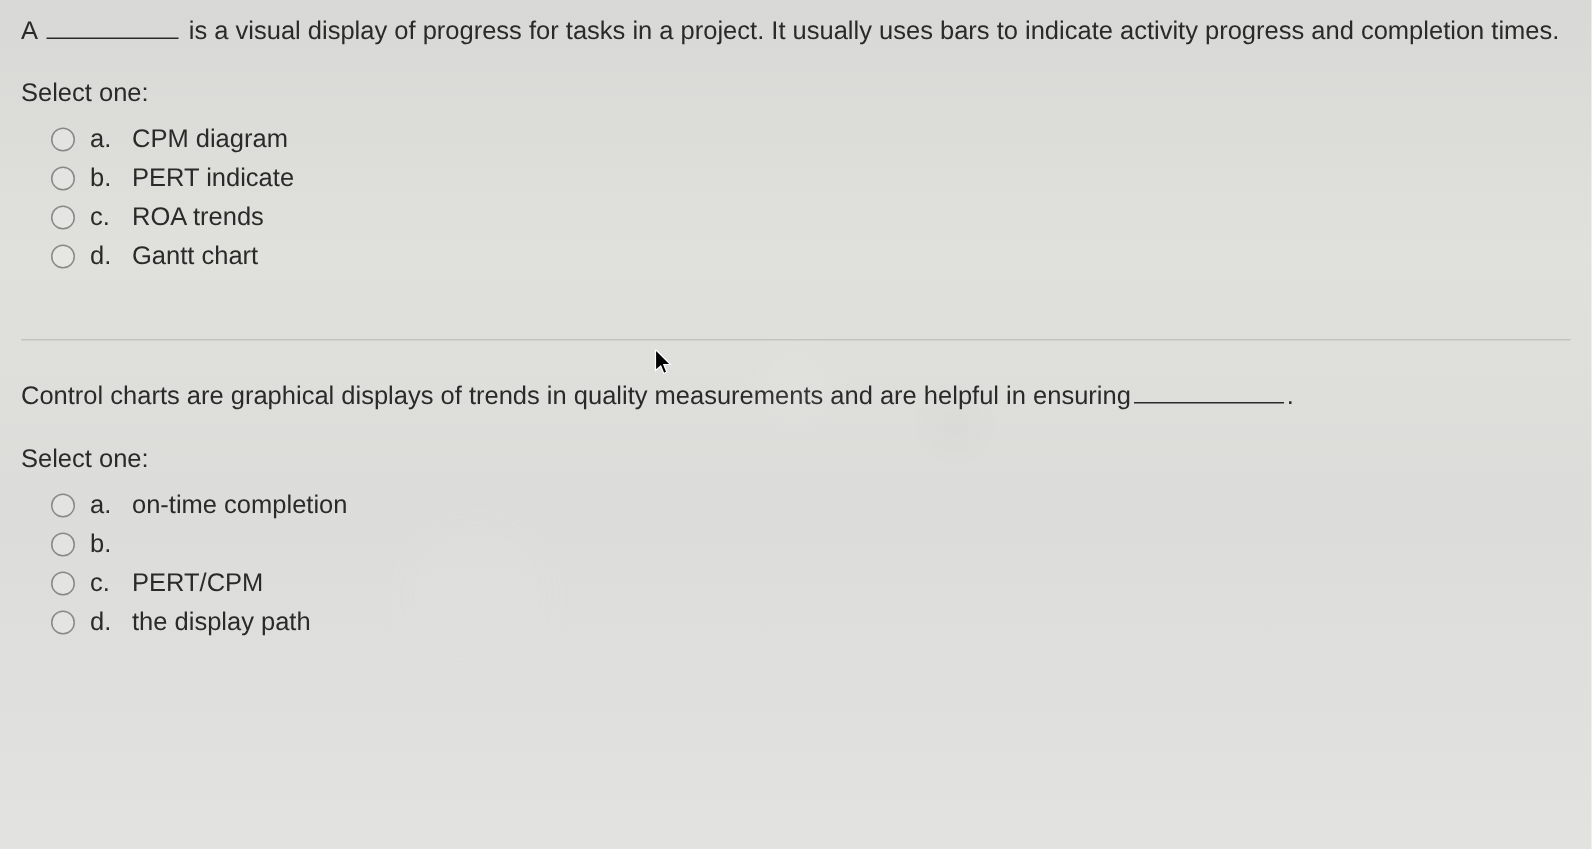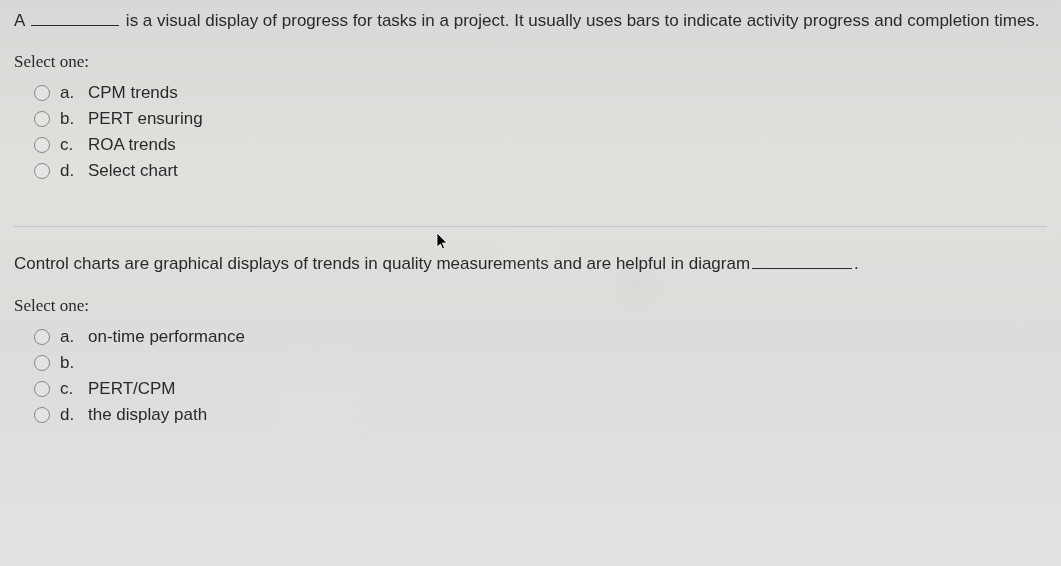--- a/index.html
+++ b/index.html
@@ -46,21 +46,20 @@
       height: 1em;
       vertical-align: baseline;
       margin: 0 2px;
     }
     .blank.long {
       min-width: 100px;
     }
     .select-one {
       margin-bottom: 8px;
       margin-top: 14px;
-      font-family: Liberation Serif, serif;
     }
     .options {
       padding-left: 20px;
     }
     .option-row {
       display: flex;
       align-items: center;
       padding: 3px 0;
     }
     .radio {
@@ -102,52 +101,52 @@
 <div class="question-block">
   <div class="question-text">
     <span>A</span>
     <span class="blank"></span><span> is a visual display of progress for tasks in a project.  It usually uses bars to indicate activity progress and completion times.</span>
   </div>
   <div class="select-one">Select one:</div>
   <div class="options">
     <div class="option-row">
       <div class="radio"></div>
       <span class="option-letter">a.</span>
-      <span class="option-text">CPM trends</span>
+      <span class="option-text">CPM diagram</span>
     </div>
     <div class="option-row">
       <div class="radio"></div>
       <span class="option-letter">b.</span>
-      <span class="option-text">PERT ensuring</span>
+      <span class="option-text">PERT indicate</span>
     </div>
     <div class="option-row">
       <div class="radio"></div>
       <span class="option-letter">c.</span>
       <span class="option-text">ROA trends</span>
     </div>
     <div class="option-row">
       <div class="radio"></div>
       <span class="option-letter">d.</span>
-      <span class="option-text">Select chart</span>
+      <span class="option-text">Gantt chart</span>
     </div>
   </div>
 </div>
 
 <div class="divider"></div>
 
 <div class="question-block">
   <div class="question-text">
-    <span>Control charts are graphical displays of trends in quality measurements and are helpful in diagram</span><span class="blank long"></span><span>.</span>
+    <span>Control charts are graphical displays of trends in quality measurements and are helpful in ensuring</span><span class="blank long"></span><span>.</span>
   </div>
   <div class="select-one">Select one:</div>
   <div class="options">
     <div class="option-row">
       <div class="radio"></div>
       <span class="option-letter">a.</span>
-      <span class="option-text">on-time performance</span>
+      <span class="option-text">on-time completion</span>
     </div>
     <div class="option-row">
       <div class="radio"></div>
       <span class="option-letter">b.</span>
     </div>
     <div class="option-row">
       <div class="radio"></div>
       <span class="option-letter">c.</span>
       <span class="option-text">PERT/CPM</span>
     </div>

